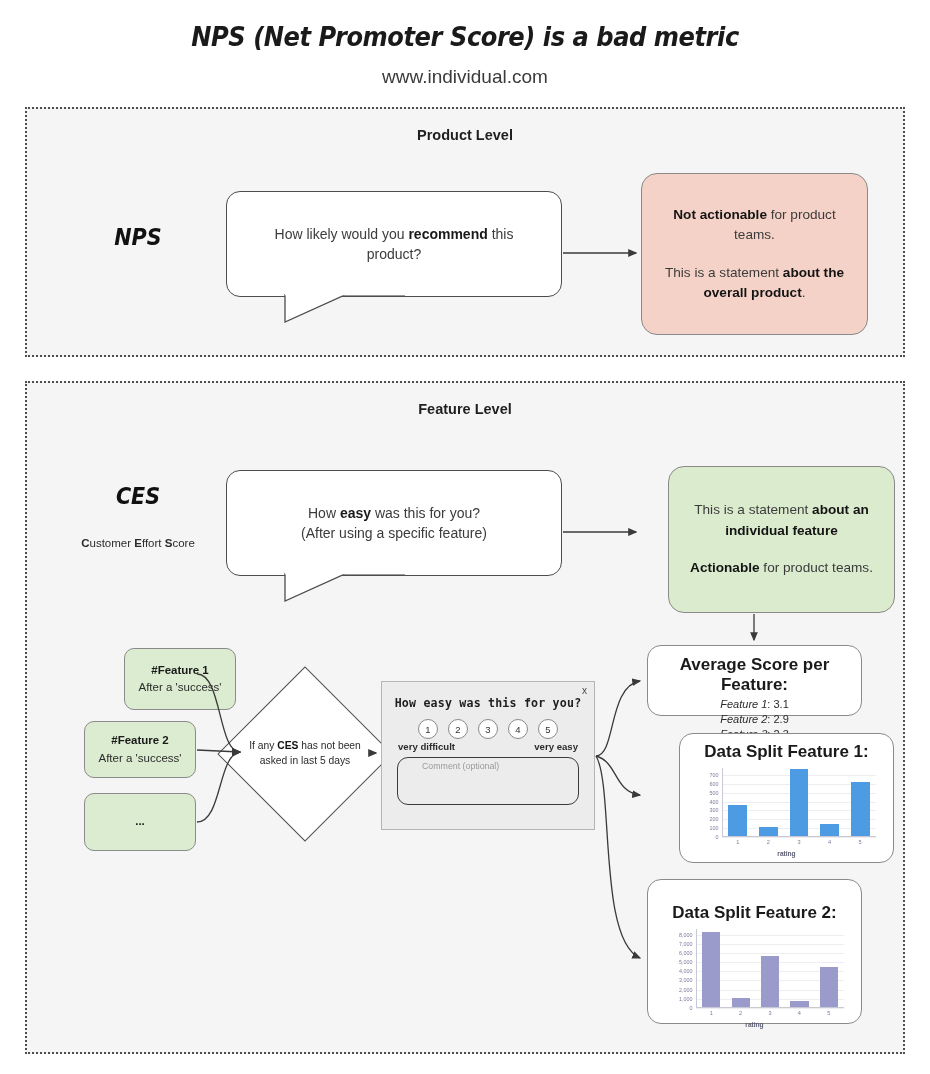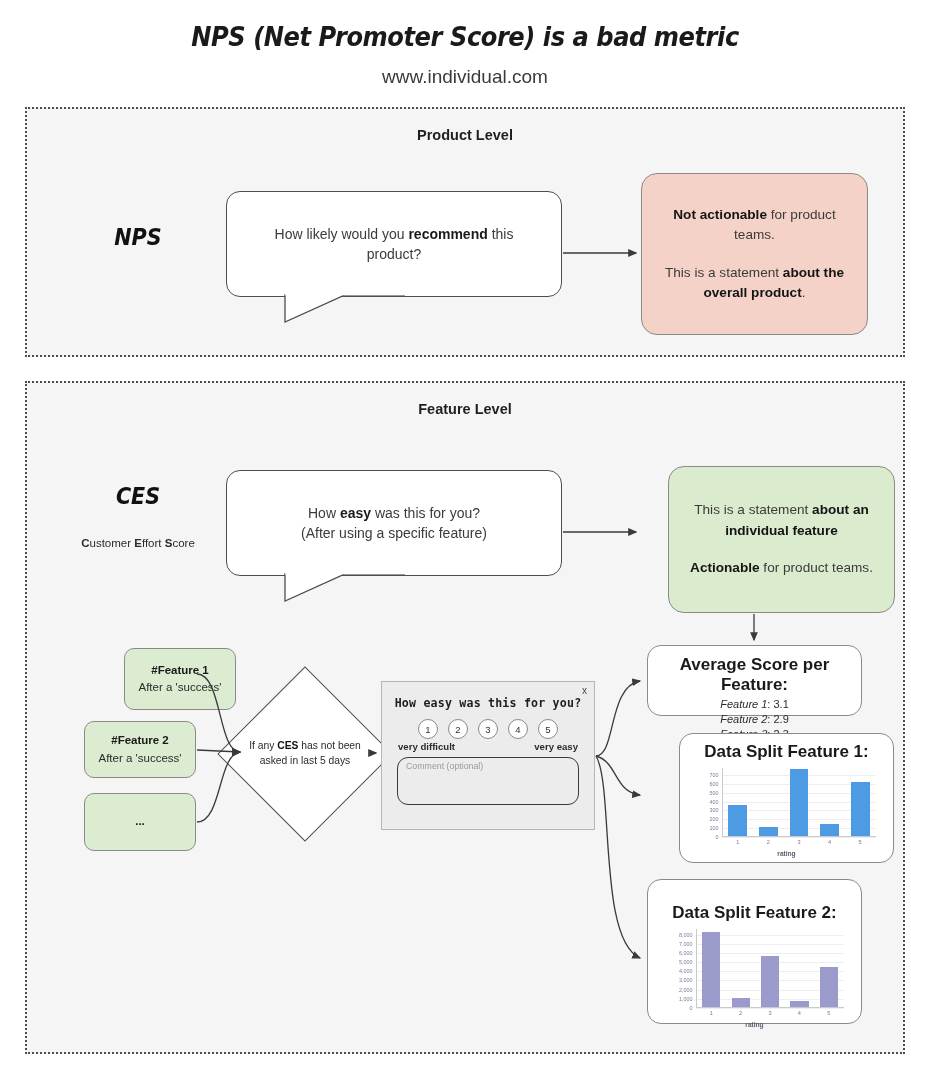--- a/index.html
+++ b/index.html
@@ -187,21 +187,21 @@
     font-size:9.6px; font-weight:700; color:#2b2b2b;
   }
   #survey .s-comment {
     margin: 5px auto 0 auto;
     width:182px; height:48px;
     background:#ececec;
     border:1.3px solid #3a3a3a;
     border-radius:11px;
     font-size:8.8px;
     color:#9a9a9a;
-    padding:3px 8px;
+    padding:3px 24px;
   }
 
   
   .card {
     position:absolute;
     background:#ffffff;
     border:1.2px solid #8a8a8a;
     border-radius:14px;
   }
   .card-title {

